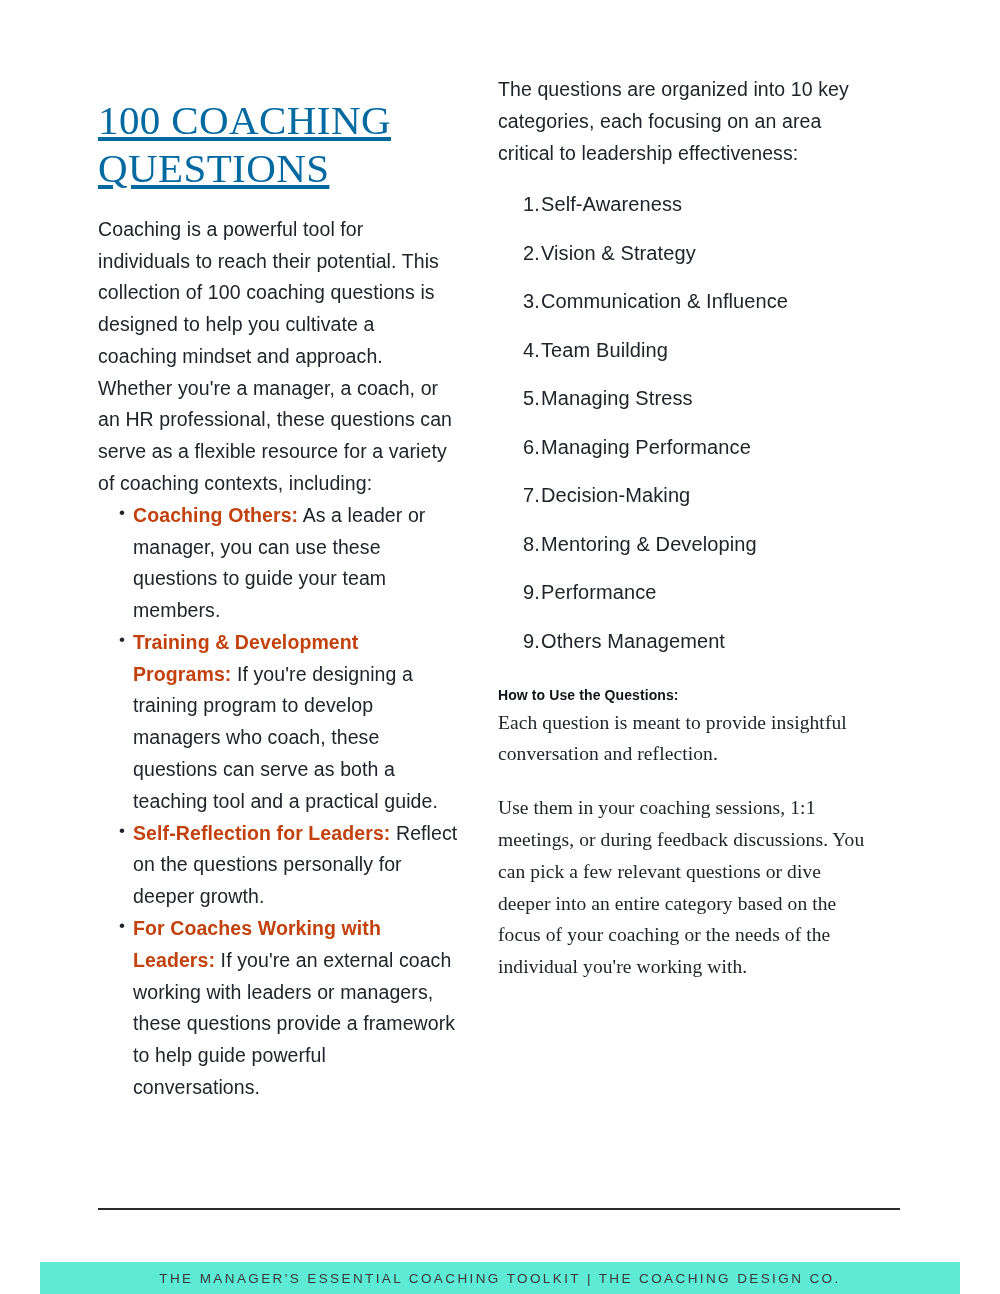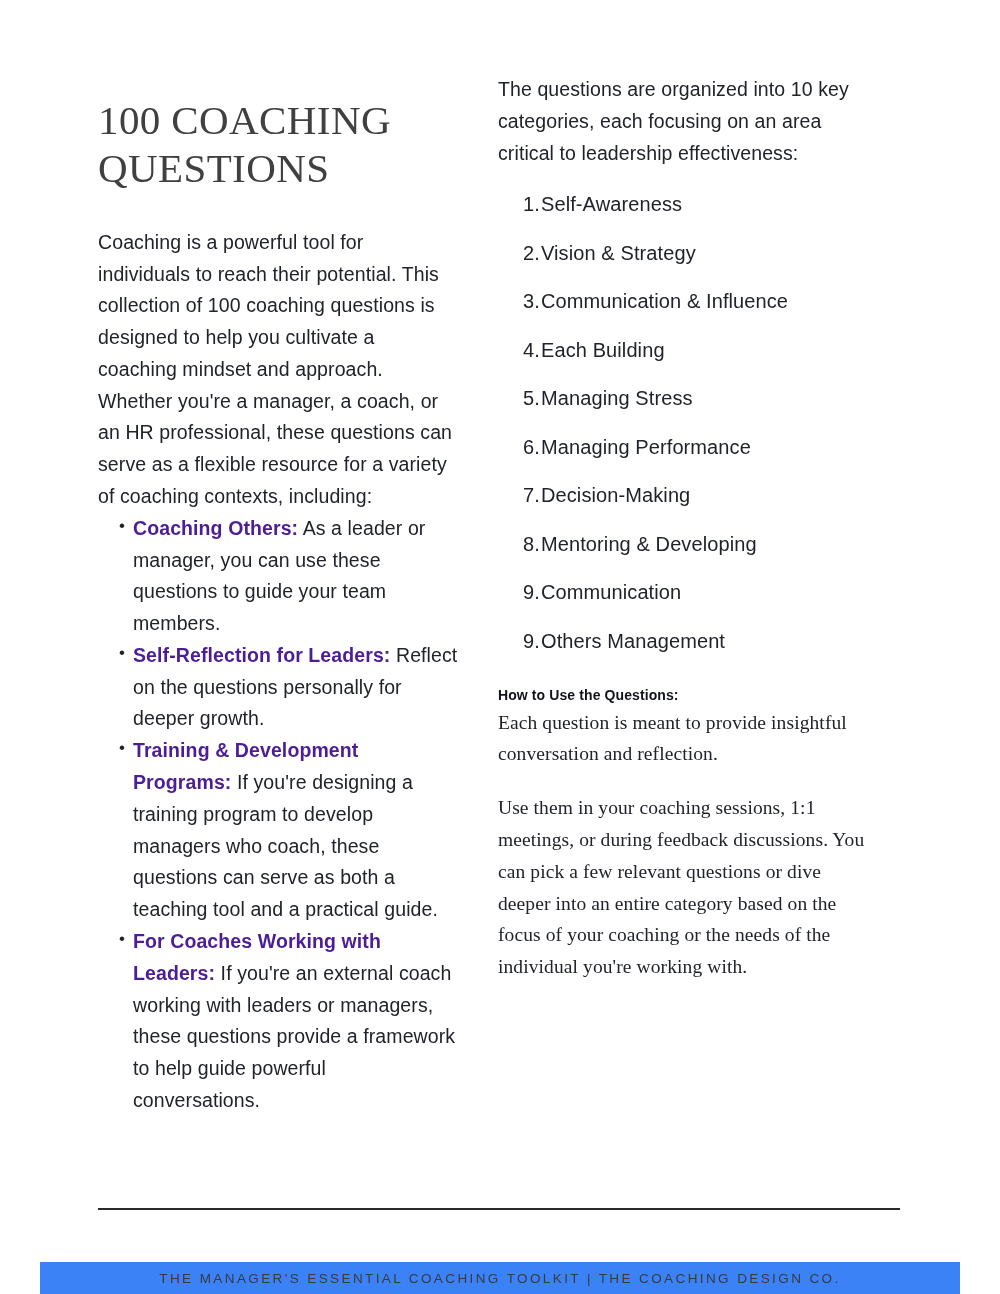--- a/index.html
+++ b/index.html
@@ -41,42 +41,43 @@
     padding-top: 74px;
   }
 
   
   .doc-title {
     font-family: "Liberation Serif", "DejaVu Serif", serif;
     font-size: 41px;
     line-height: 1.18;
     font-weight: 400;
     letter-spacing: 0.4px;
-    color: #404040;
-    margin: 0 0 34px 0;
+    color: #0369a1;
+    margin: 0 0 21px 0;
     text-transform: uppercase;
+    text-decoration: underline;
   }
 
   
   p.body-text,
   .li-text {
     font-size: 19.5px;
     line-height: 1.63;
     font-weight: 400;
     color: #20242a;
     margin: 0;
     letter-spacing: 0.1px;
   }
   p.body-text + p.body-text {
     margin-top: 22px;
   }
 
   .lead-in {
     font-weight: 700;
-    color: #4c1d95;
+    color: #c2410c;
     margin-top: 17px;
   }
 
   
   ul.bullets {
     list-style: none;
     margin: 0;
     padding: 0;
   }
   ul.bullets > li {
@@ -145,21 +146,21 @@
     background: #2a2a2a;
   }
 
   
   .footer-band {
     position: absolute;
     left: 40px;
     top: 1262px;
     width: 920px;
     height: 32px;
-    background: #3b82f6;
+    background: #5eead4;
     display: flex;
     align-items: center;
     justify-content: center;
     text-align: right;
   }
   .footer-text {
     font-size: 13.5px;
     letter-spacing: 2.4px;
     color: #3a3a3a;
     text-transform: uppercase;
@@ -181,26 +182,26 @@
       <p class="body-text">Coaching is a powerful tool for individuals to reach their potential. This collection of 100 coaching questions is designed to help you cultivate a coaching mindset and approach. Whether you're a manager, a coach, or an HR professional, these questions can serve as a flexible resource for a variety of coaching contexts, including:</p>
 
       <ul class="bullets">
         <li>
           <span class="li-text">
             <span class="lead-in">Coaching Others:</span><span> As a leader or manager, you can use these questions to guide your team members.</span>
           </span>
         </li>
         <li>
           <span class="li-text">
+            <span class="lead-in">Training &amp; Development Programs:</span><span> If you're designing a training program to develop managers who coach, these questions can serve as both a teaching tool and a practical guide.</span>
+          </span>
+        </li>
+        <li>
+          <span class="li-text">
             <span class="lead-in">Self-Reflection for Leaders:</span><span> Reflect on the questions personally for deeper growth.</span>
-          </span>
-        </li>
-        <li>
-          <span class="li-text">
-            <span class="lead-in">Training &amp; Development Programs:</span><span> If you're designing a training program to develop managers who coach, these questions can serve as both a teaching tool and a practical guide.</span>
           </span>
         </li>
         <li>
           <span class="li-text">
             <span class="lead-in">For Coaches Working with Leaders:</span><span> If you're an external coach working with leaders or managers, these questions provide a framework to help guide powerful conversations.</span>
           </span>
         </li>
       </ul>
 
     </div>
@@ -217,41 +218,41 @@
         <li>
           <span class="num">2.</span>
           <span class="cat-label">Vision &amp; Strategy</span>
         </li>
         <li>
           <span class="num">3.</span>
           <span class="cat-label">Communication &amp; Influence</span>
         </li>
         <li>
           <span class="num">4.</span>
-          <span class="cat-label">Each Building</span>
+          <span class="cat-label">Team Building</span>
         </li>
         <li>
           <span class="num">5.</span>
           <span class="cat-label">Managing Stress</span>
         </li>
         <li>
           <span class="num">6.</span>
           <span class="cat-label">Managing Performance</span>
         </li>
         <li>
           <span class="num">7.</span>
           <span class="cat-label">Decision-Making</span>
         </li>
         <li>
           <span class="num">8.</span>
           <span class="cat-label">Mentoring &amp; Developing</span>
         </li>
         <li>
           <span class="num">9.</span>
-          <span class="cat-label">Communication</span>
+          <span class="cat-label">Performance</span>
         </li>
         <li>
           <span class="num">9.</span>
           <span class="cat-label">Others Management</span>
         </li>
       </ol>
 
       <p class="section-head">How to Use the Questions:</p>
 
       <p class="body-text gap-para">Each question is meant to provide insightful conversation and reflection.</p>

